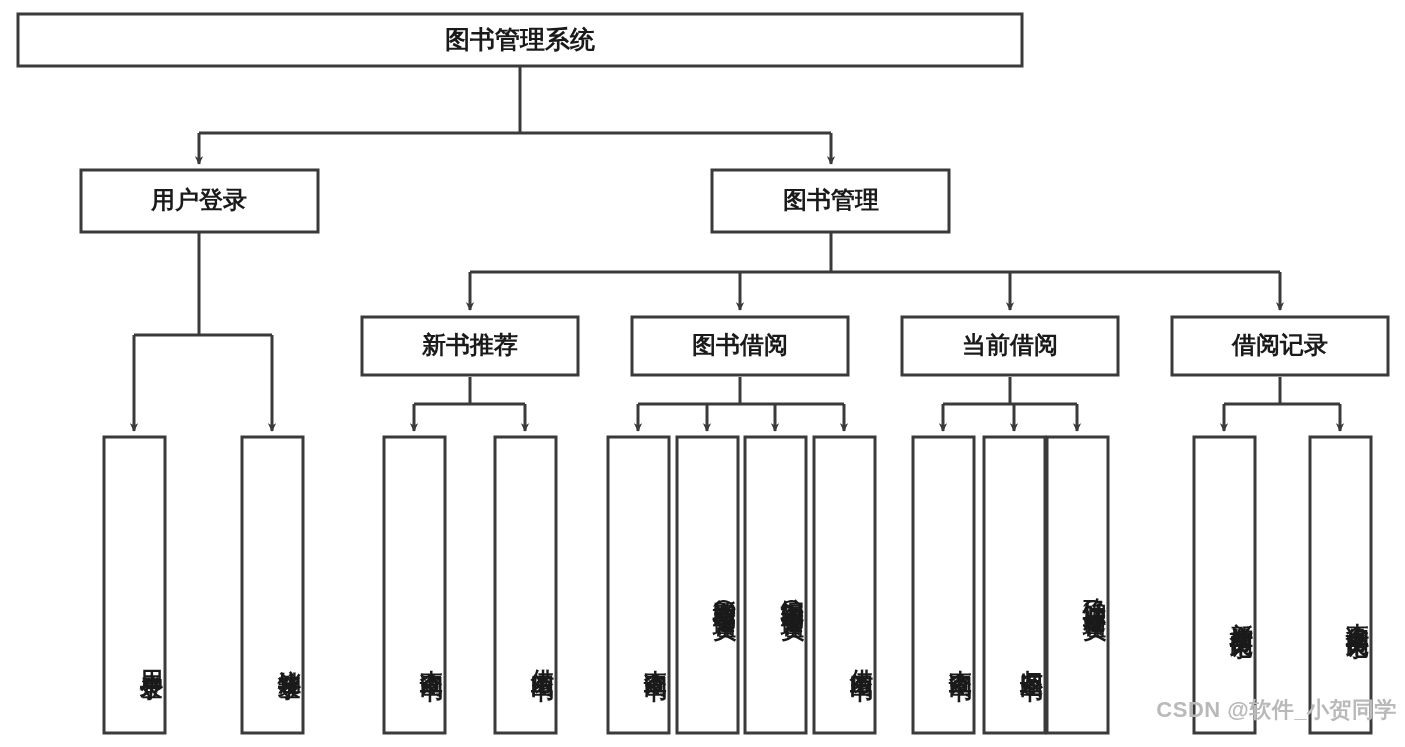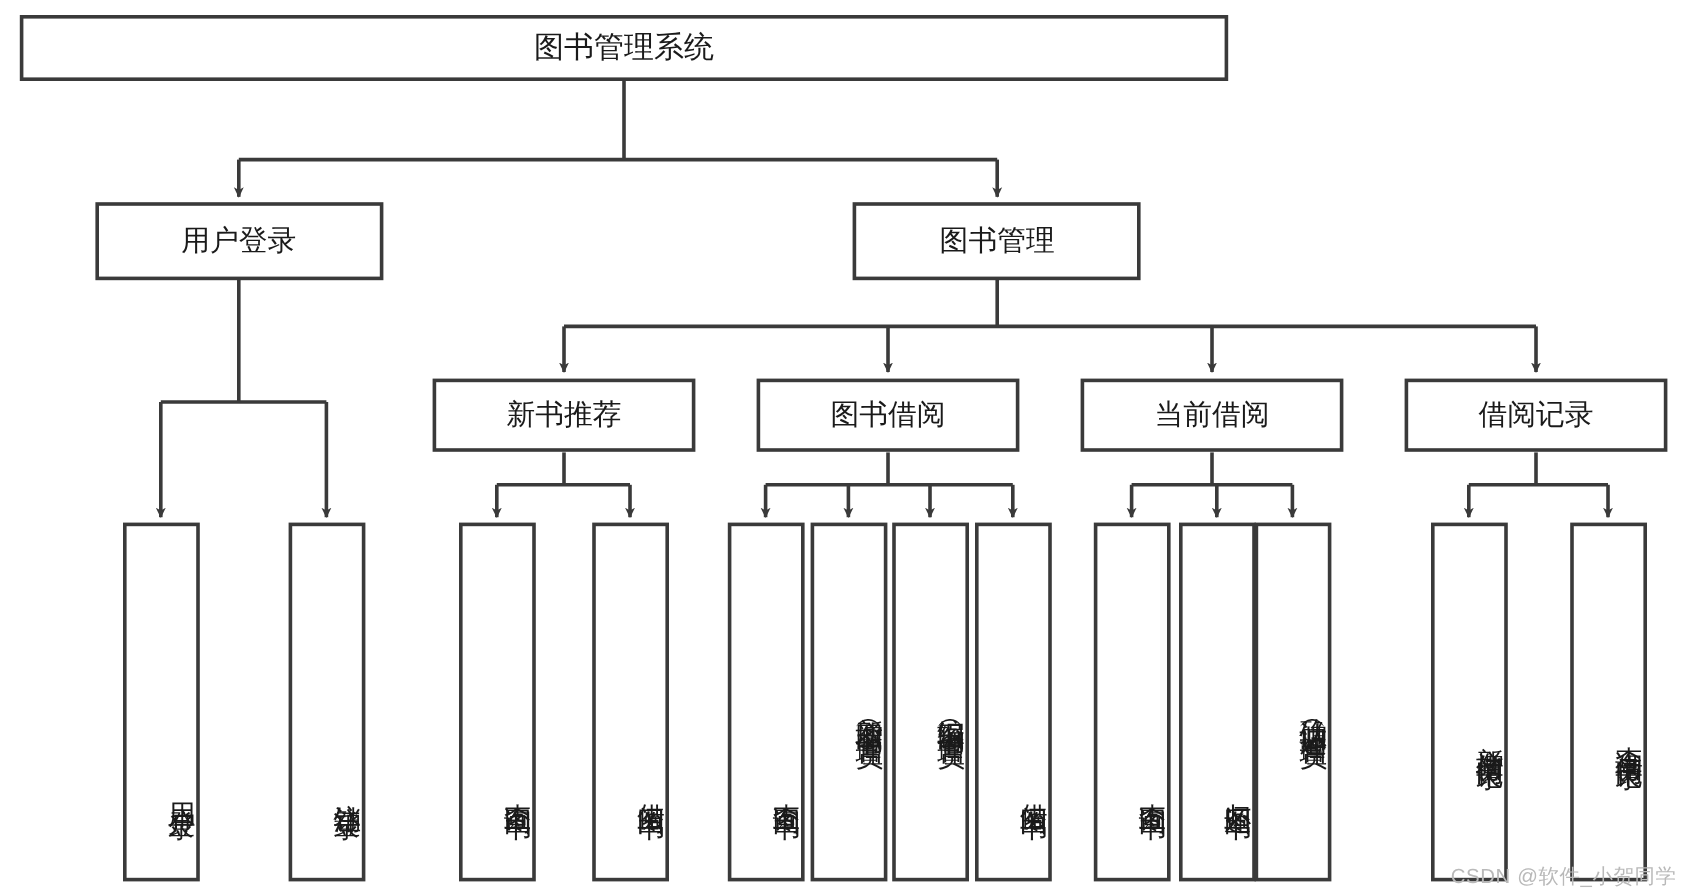--- a/index.html
+++ b/index.html
@@ -9,20 +9,21 @@
   }
   body {
     font-family: "Liberation Sans", "DejaVu Sans", sans-serif;
   }
   #diagram-root {
     position: relative;
     width: 1405px;
     height: 747px;
     background: #ffffff;
     overflow: hidden;
+    font-weight: bold;
   }
   svg.diagram-canvas {
     position: absolute;
     left: 0;
     top: 0;
     width: 1405px;
     height: 747px;
   }
   .node-box {
     fill: #ffffff;
@@ -64,23 +65,23 @@
     font-size: 23px;
     line-height: 1.18;
     color: #1a1a1a;
     letter-spacing: 3px;
     white-space: nowrap;
     pointer-events: none;
   }
   .watermark {
     position: absolute;
     right: 8px;
-    bottom: 5px;
-    font-family: "Liberation Sans", "DejaVu Sans", sans-serif;
-    font-size: 17px;
+    bottom: 22px;
+    font-family: "Liberation Sans", "DejaVu Sans", sans-serif;
+    font-size: 22px;
     color: #b9b9b9;
     letter-spacing: 0.5px;
     white-space: nowrap;
   }
 </style>
 </head>
 <body>
 
 <div id="diagram-root">
 

